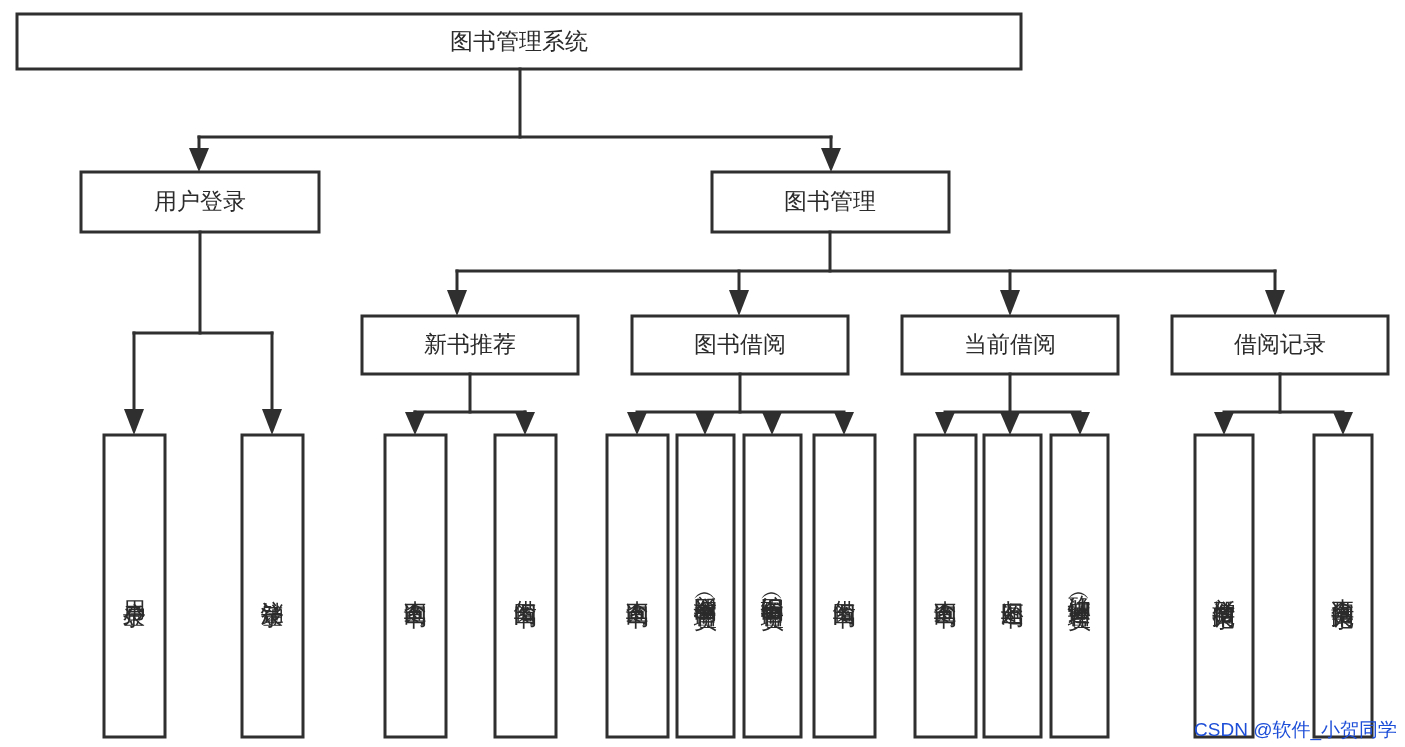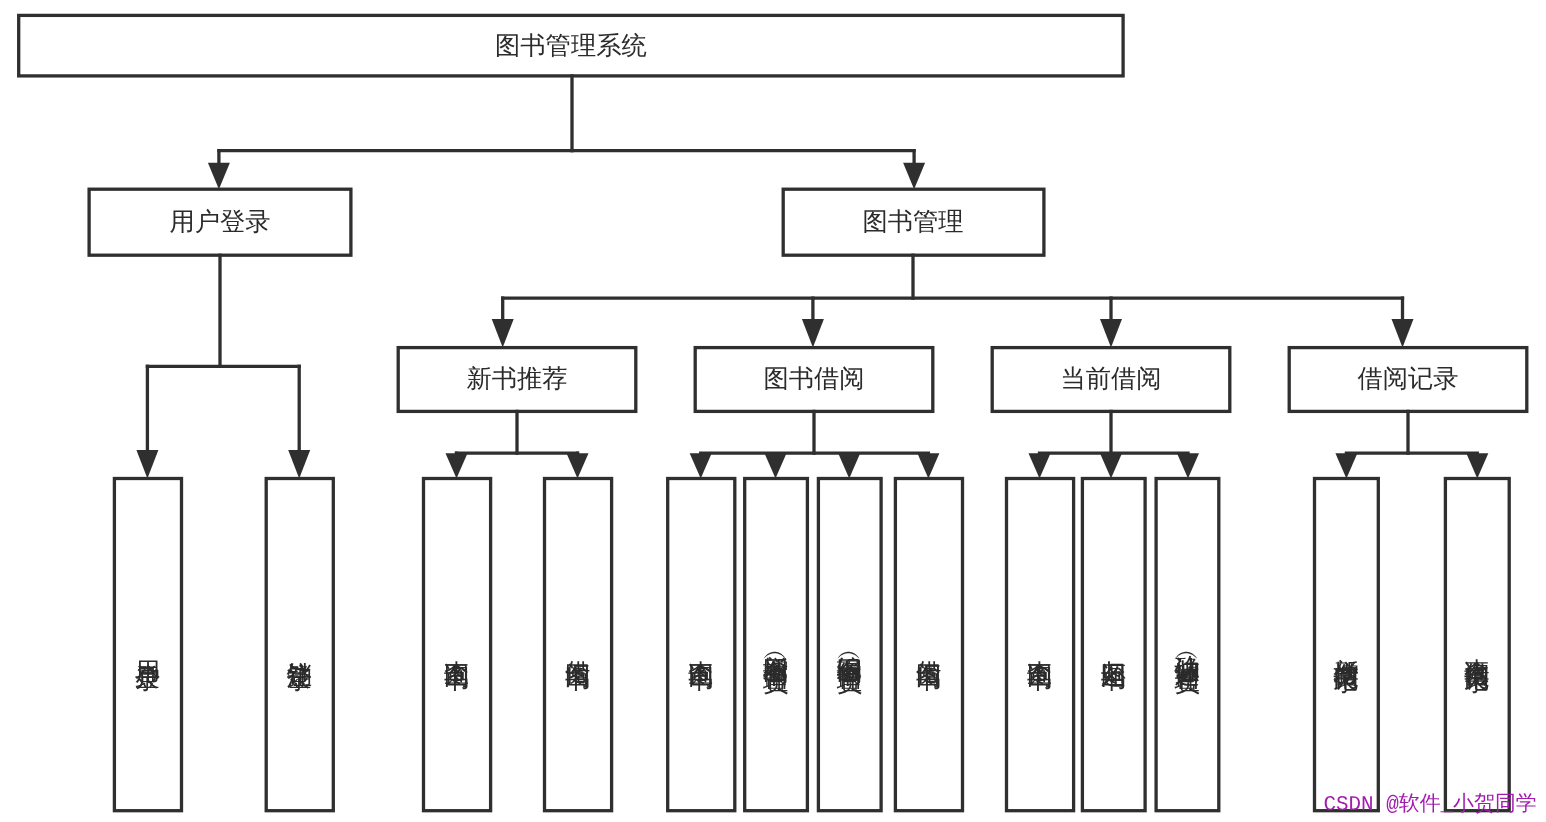--- a/index.html
+++ b/index.html
@@ -61,23 +61,23 @@
     align-items: center;
     justify-content: center;
     white-space: nowrap;
     pointer-events: none;
     text-align: center;
   }
   .watermark {
     position: absolute;
     right: 8px;
     bottom: 4px;
-    color: #a21caf;
+    color: #1d4ed8;
     font-size: 19px;
-    font-family: Liberation Mono, monospace;
+    font-family: Liberation Sans, sans-serif;
     white-space: nowrap;
   }
 </style>
 </head>
 <body>
 
 <div id="diagram-root">
 
   <svg class="diagram" viewBox="0 0 1405 747">
 

